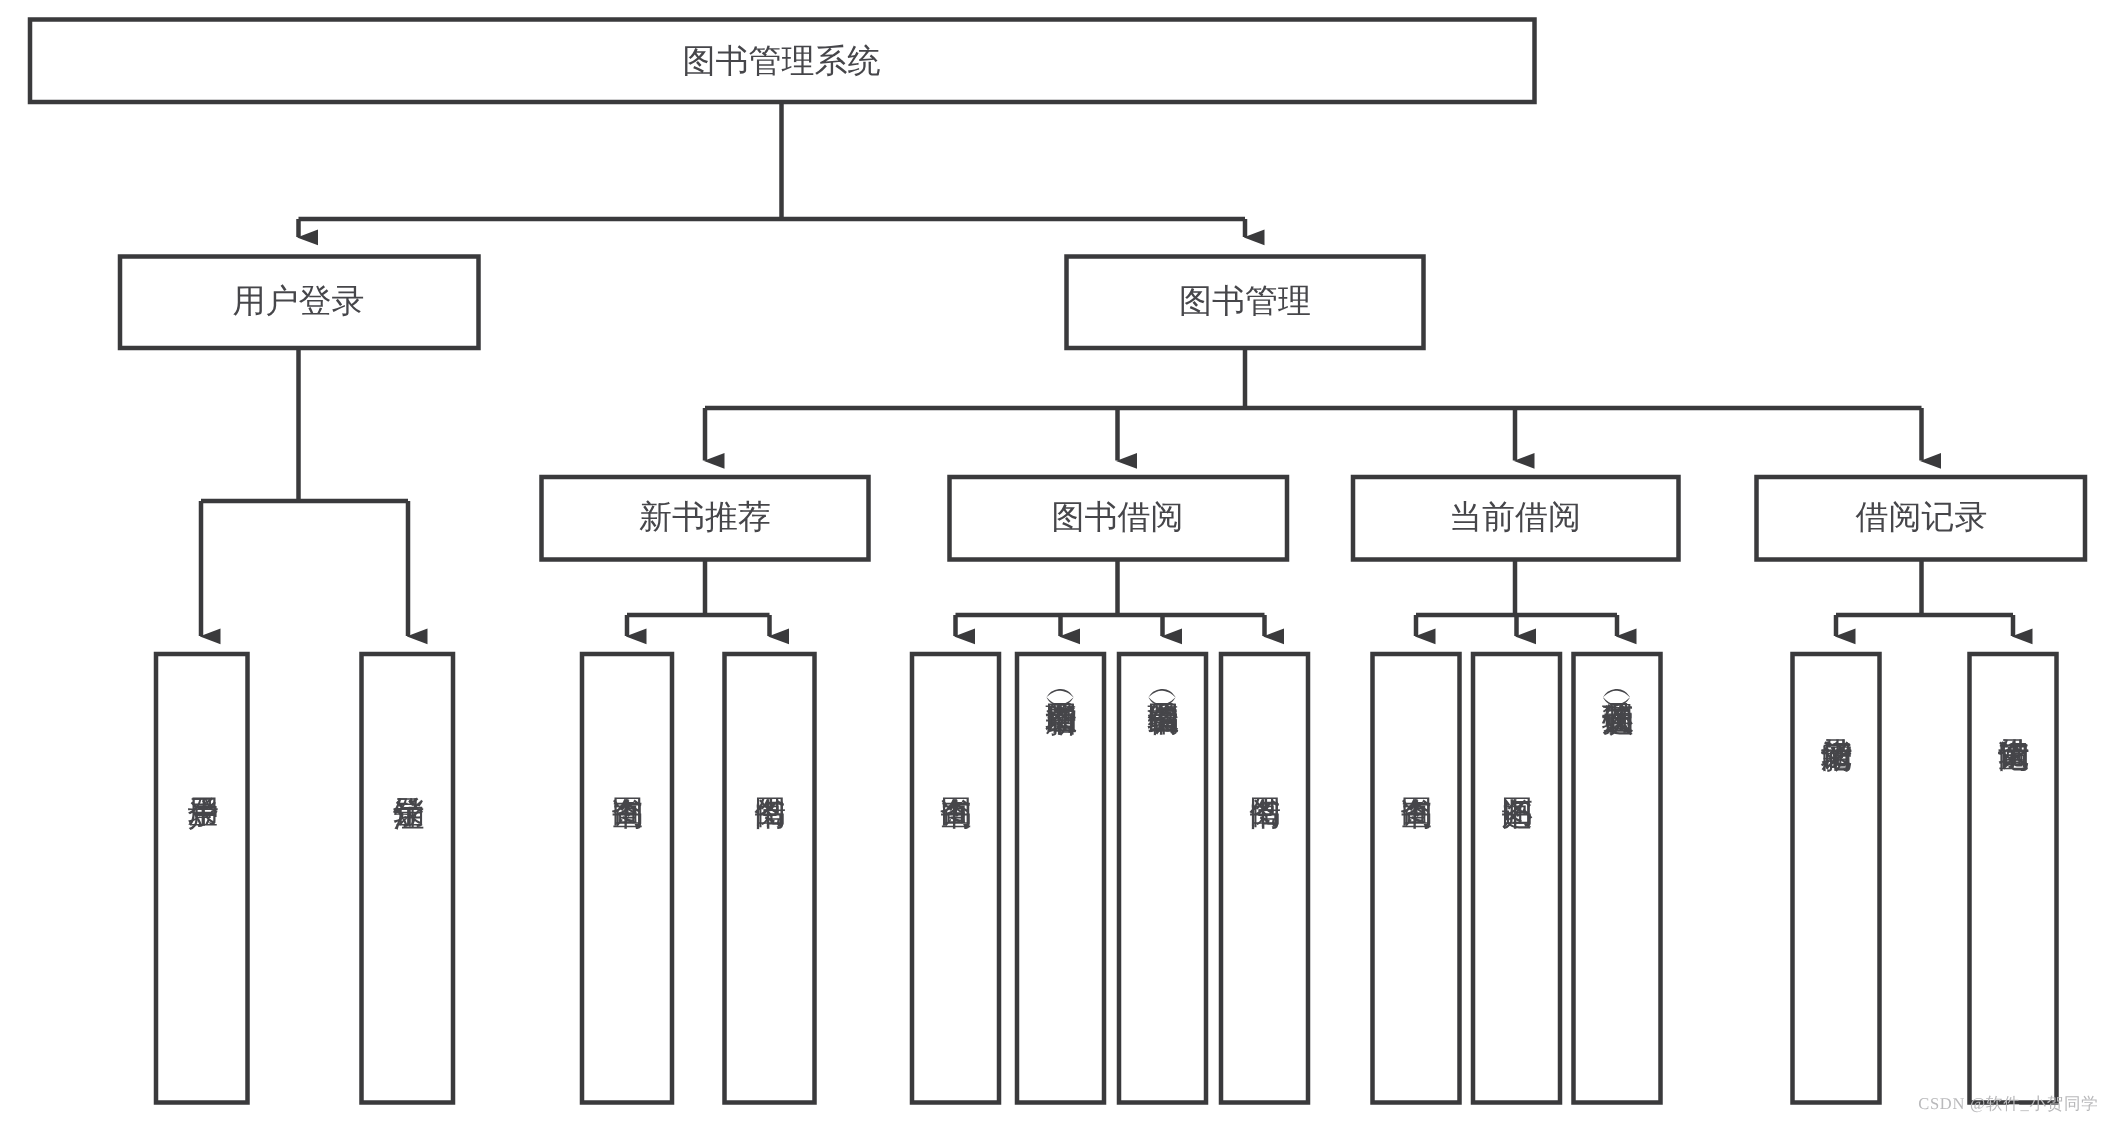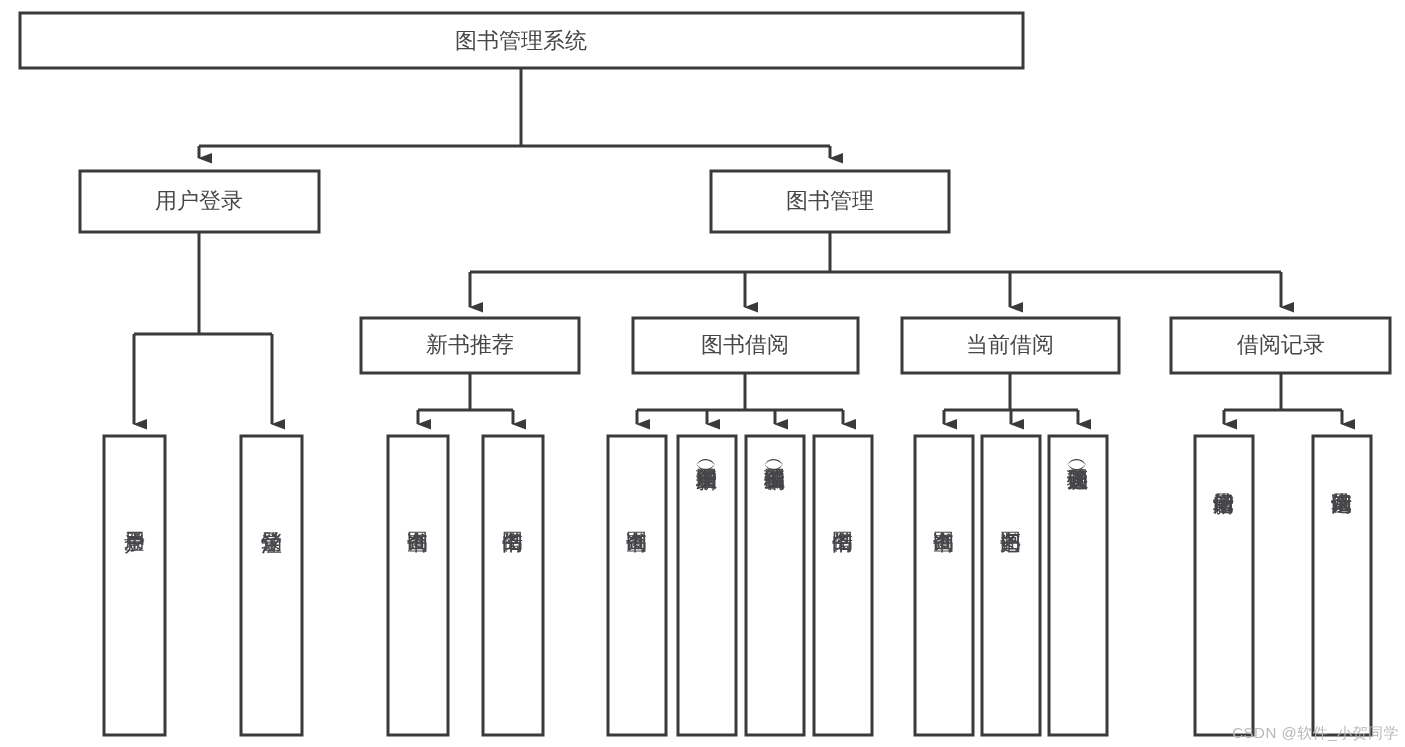--- a/index.html
+++ b/index.html
@@ -24,22 +24,22 @@
     font-family:"Liberation Sans","DejaVu Sans",sans-serif;
     font-size:21px;
     text-anchor:middle;
   }
   .edge{
     stroke:#3a3a3c;stroke-width:3;fill:none;stroke-linecap:butt;
   }
   .arrowhead{fill:#3a3a3c;}
   .watermark{
     position:absolute;right:6px;bottom:4px;
-    font-family:Liberation Sans, sans-serif;
-    font-size:15px;color:#b9b9bb;white-space:nowrap;
+    font-family:Liberation Serif, serif;
+    font-size:11px;color:#b9b9bb;white-space:nowrap;
     letter-spacing:.5px;
     margin-top:41px;
   }
 </style>
 </head>
 <body>
 
 <svg id="diagram" viewBox="0 0 1405 747" xmlns="http://www.w3.org/2000/svg">
 
   <defs>

